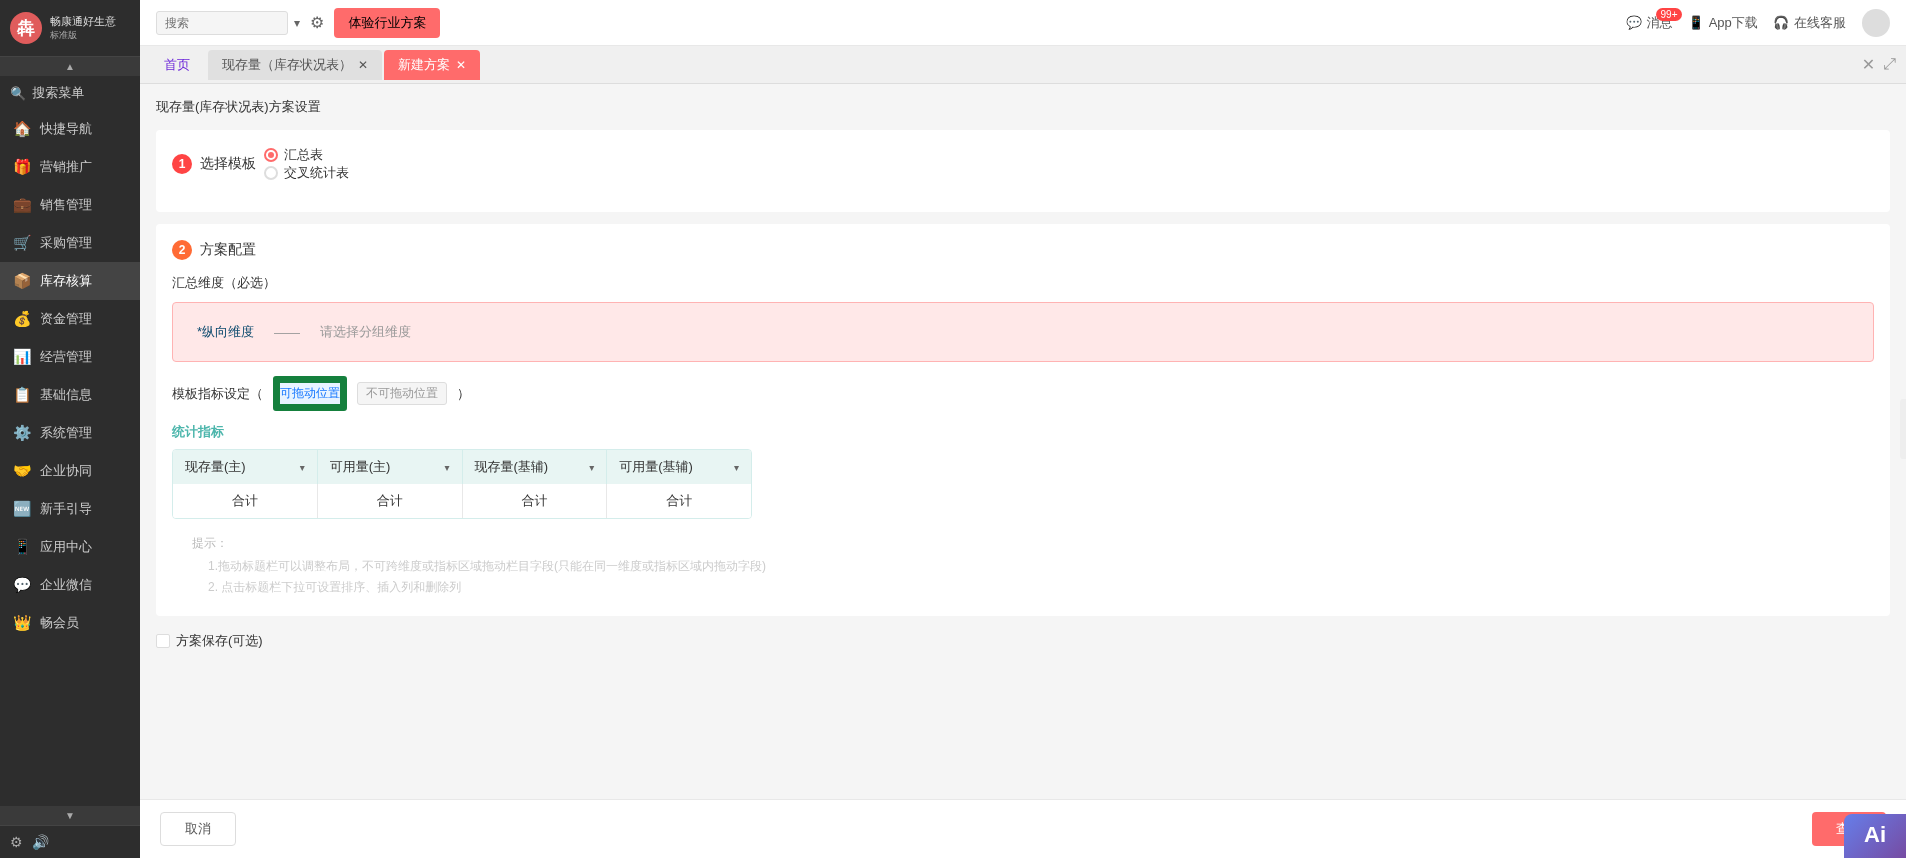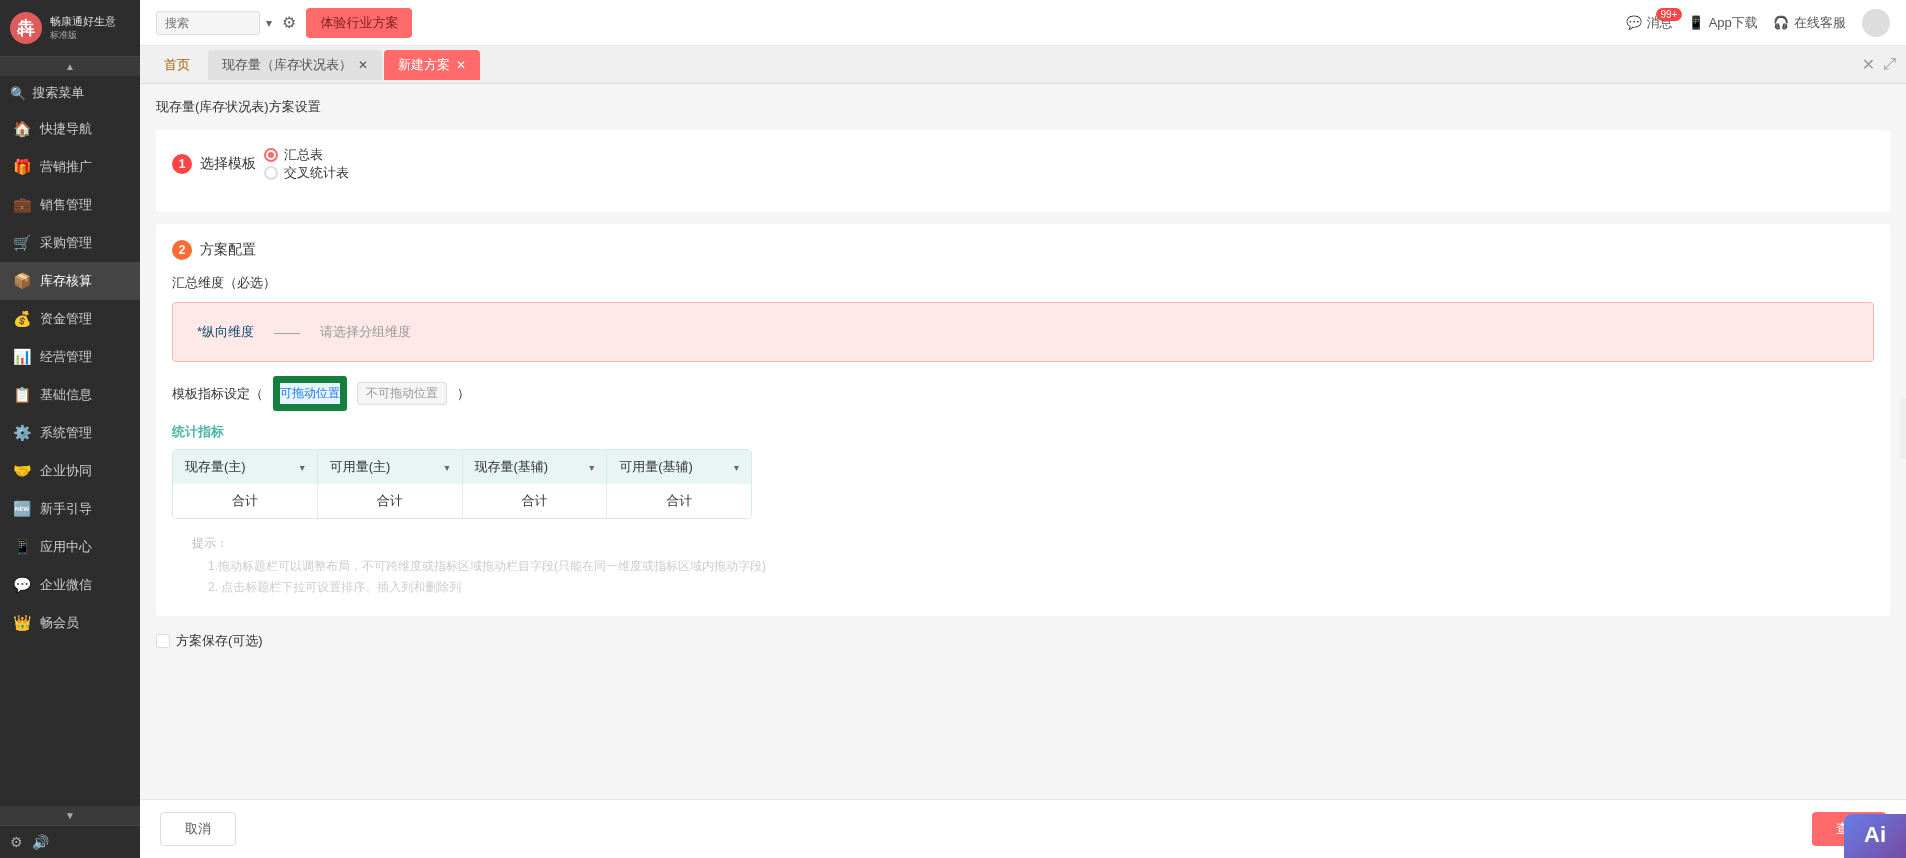--- a/index.html
+++ b/index.html
@@ -101,27 +101,27 @@
       align-items: center;
       gap: 6px;
     }
     .topbar-search-box {
       background: #f5f5f5;
       border: 1px solid #ddd;
       border-radius: 3px;
       padding: 4px 8px;
       font-size: 12px;
       color: #999;
-      width: 104px;
+      width: 132px;
     }
     .topbar-dropdown { color: #666; cursor: pointer; font-size: 12px; }
     .topbar-gear { color: #666; cursor: pointer; font-size: 16px; }
     .topbar-cta {
       background: #ff6b6b;
-      color: #7f1d1d;
+      color: #000000;
       border: none;
       border-radius: 4px;
       padding: 6px 14px;
       font-size: 13px;
       cursor: pointer;
     }
     .topbar-spacer { flex: 1; }
     .topbar-right { display: flex; align-items: center; gap: 16px; }
     .topbar-msg { display: flex; align-items: center; gap: 4px; color: #555; font-size: 13px; cursor: pointer; position: relative; }
     .badge {
@@ -160,21 +160,21 @@
       margin-right: 2px;
     }
     .tab.active {
       background: #ff6b6b;
       color: white;
     }
     .tab-close { font-size: 12px; color: inherit; cursor: pointer; }
     .tab-home {
       padding: 6px 14px;
       font-size: 13px;
-      color: #a16207;
+      color: #6d28d9;
       cursor: pointer;
       margin-right: 4px;
     }
 
     
     .content {
       flex: 1;
       overflow-y: auto;
       padding: 14px 16px;
       position: relative;

